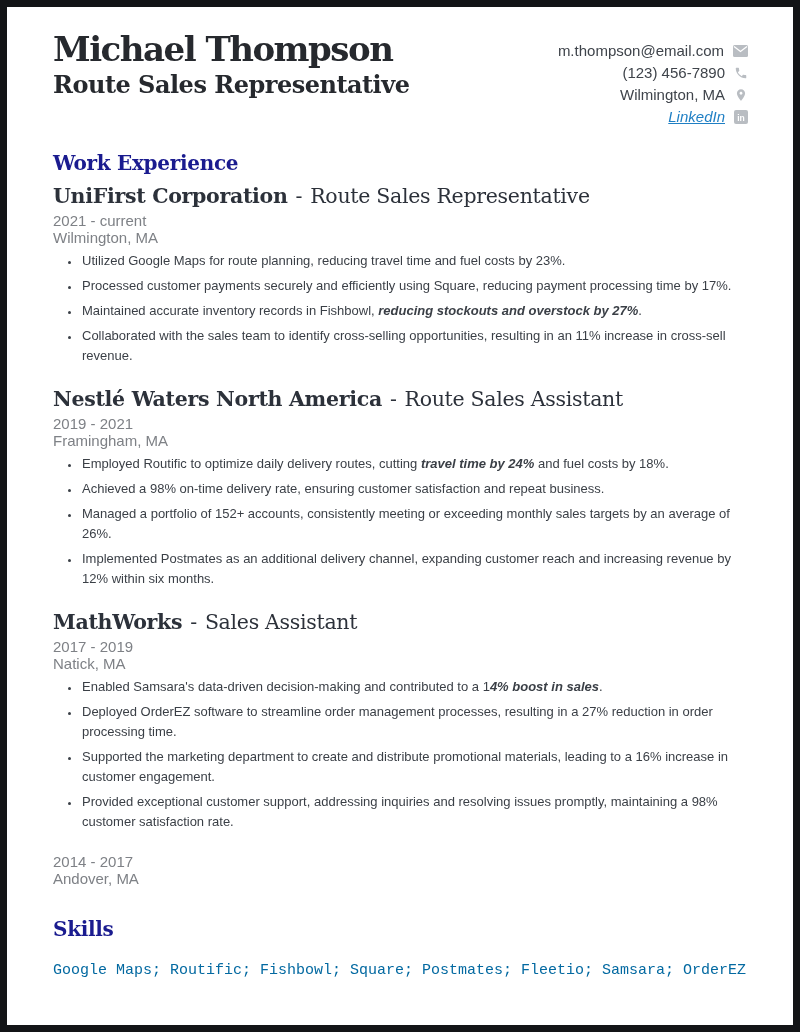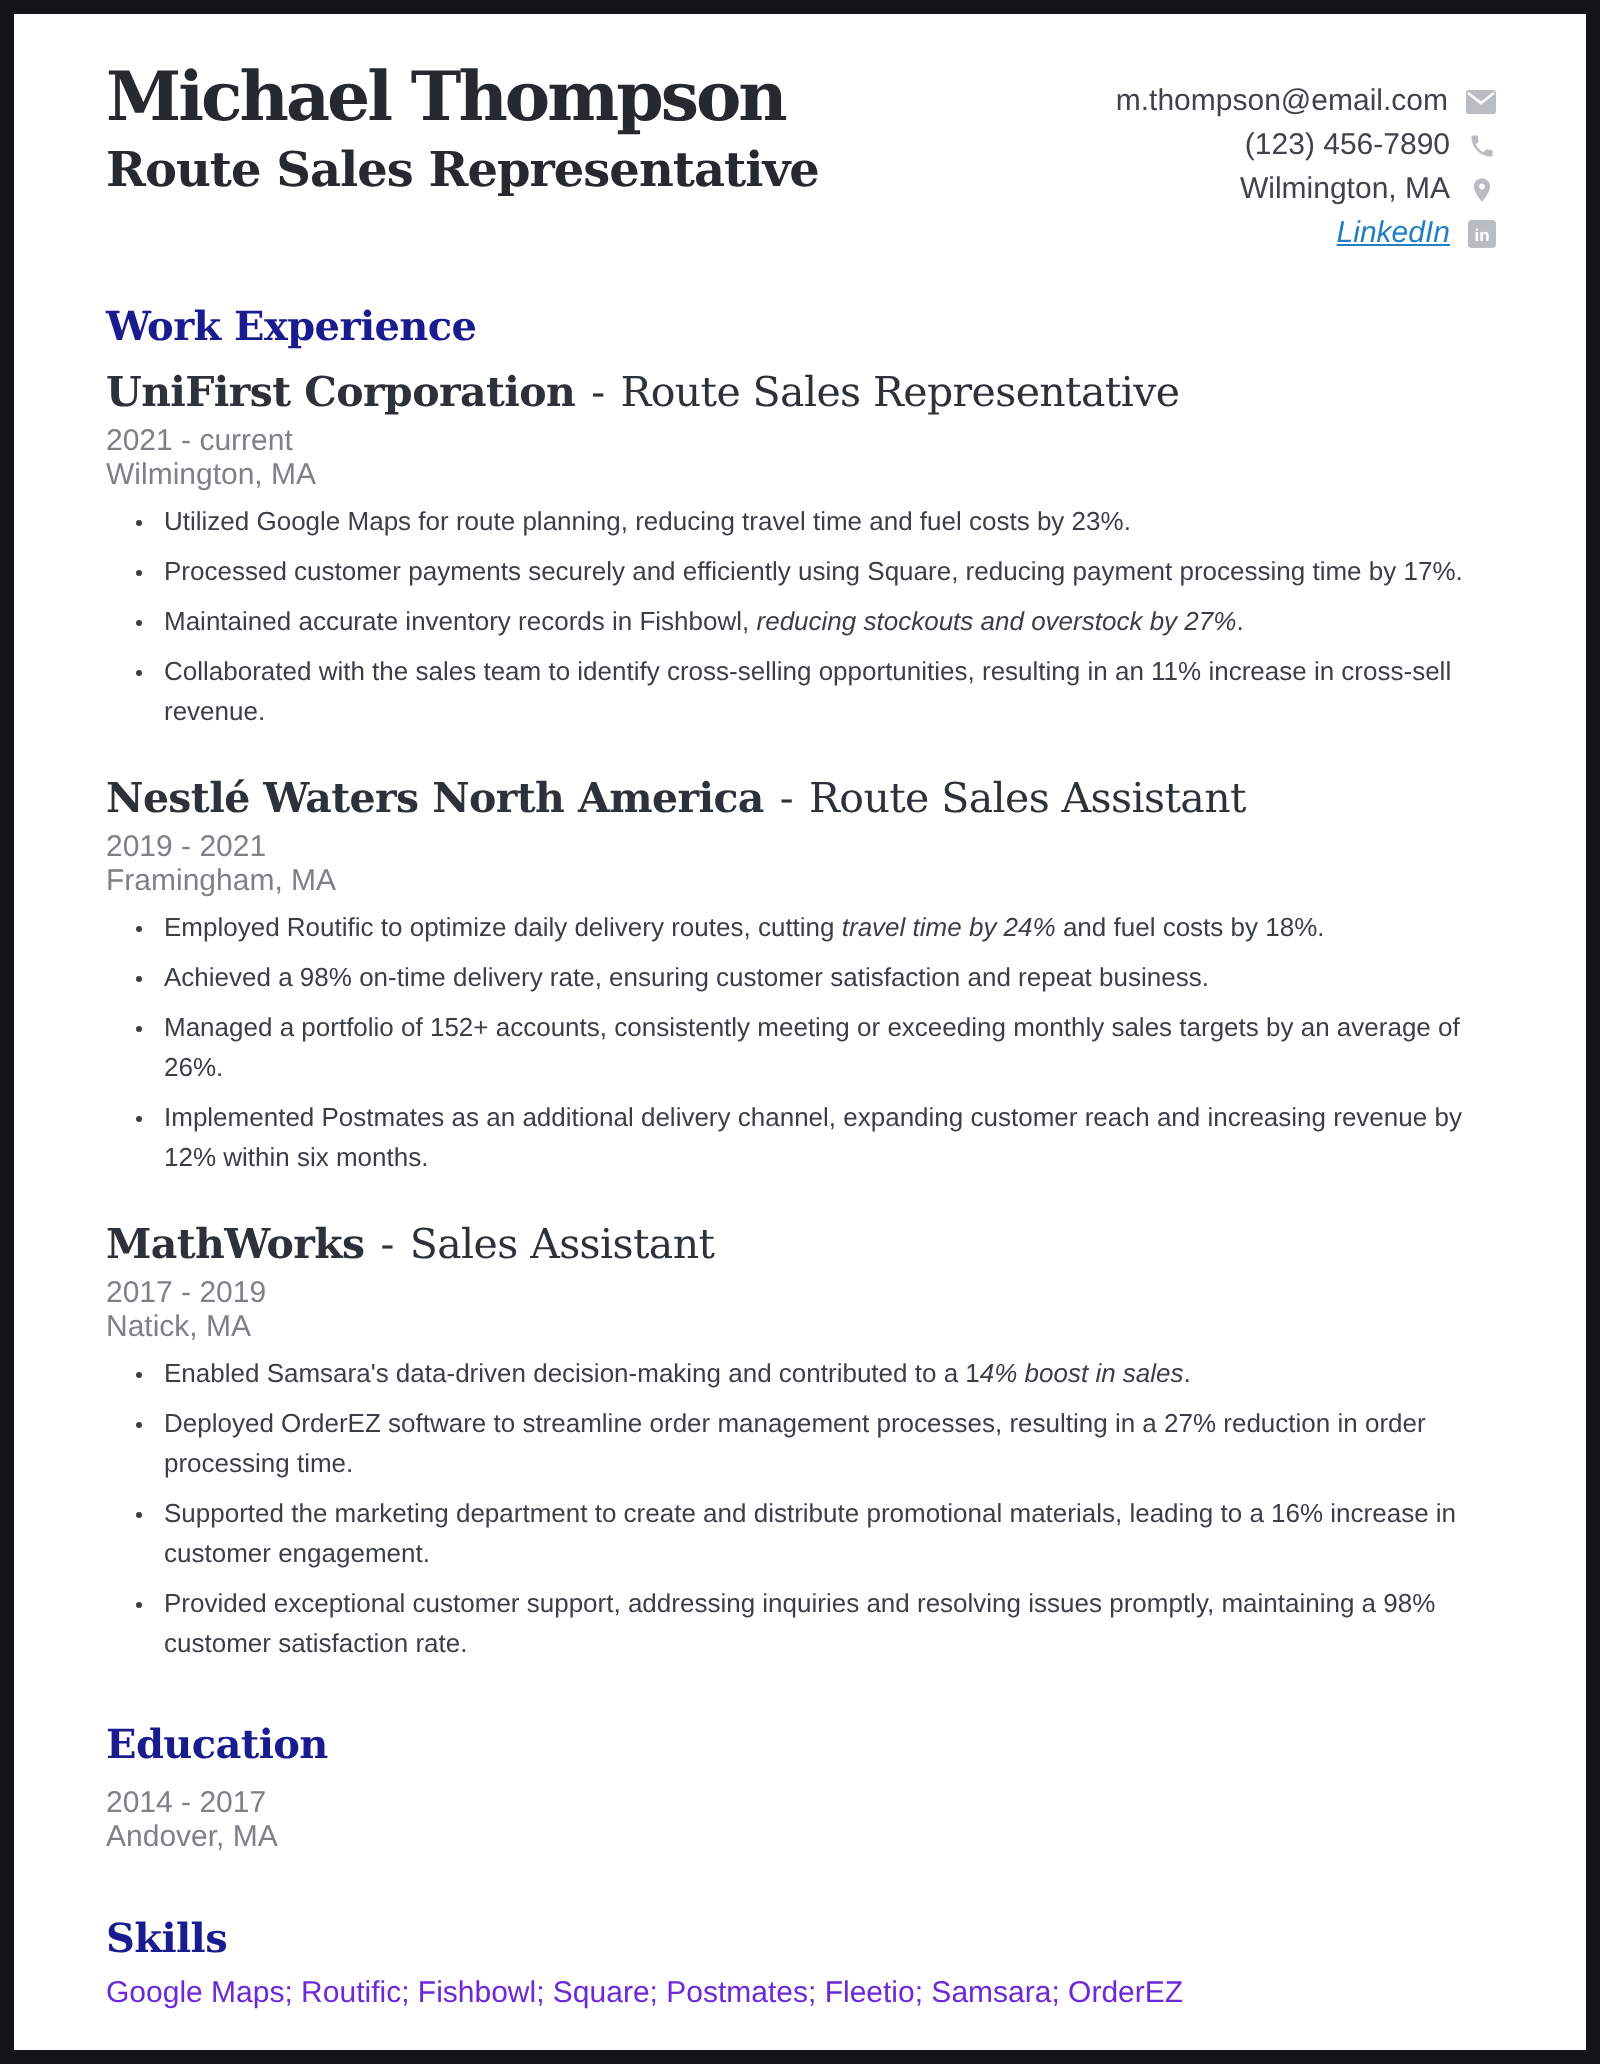--- a/index.html
+++ b/index.html
@@ -81,25 +81,25 @@
     flex-direction: column;
   }
 
   ul.bullets {
     margin: 0; padding-left: 28px;
     font-size: 13px; color: #3a3f46;
     line-height: 20px;
   }
   ul.bullets li { margin-bottom: 5px; padding-left: 1px; }
   ul.bullets li::marker { color: #3a3f46; font-size: 11px; }
-  .em { font-weight: normal; font-style: italic; }
+  .em { font-weight: bold; font-style: italic; }
 
   .skills-line {
-    margin-top: 7px;
-    font-size: 15px; color: #6d28d9;
+    margin-top: 21px;
+    font-size: 15px; color: #0369a1; font-family: Liberation Mono, monospace;
   }
 </style>
 </head>
 <body>
 
 <div class="page">
 
   <div class="header">
     <div>
       <div class="name">Michael Thompson</div>
@@ -186,21 +186,20 @@
       <span>Natick, MA</span>
     </div>
     <ul class="bullets">
         <li><span>Enabled Samsara's data-driven decision-making and contributed to a 1</span><span class="em">4% boost in sales</span><span>.</span></li>
         <li><span>Deployed OrderEZ software to streamline order management processes, resulting in a 27% reduction in order processing time.</span></li>
         <li><span>Supported the marketing department to create and distribute promotional materials, leading to a 16% increase in customer engagement.</span></li>
         <li><span>Provided exceptional customer support, addressing inquiries and resolving issues promptly, maintaining a 98% customer satisfaction rate.</span></li>
       </ul>
   </div>
 
-  <h2 class="section-h edu">Education</h2>
   <div class="job">
     <div class="meta">
       <span>2014 - 2017</span>
       <span>Andover, MA</span>
     </div>
   </div>
 
   <h2 class="section-h skl">Skills</h2>
   <div class="skills-line">Google Maps; Routific; Fishbowl; Square; Postmates; Fleetio; Samsara; OrderEZ</div>
 

